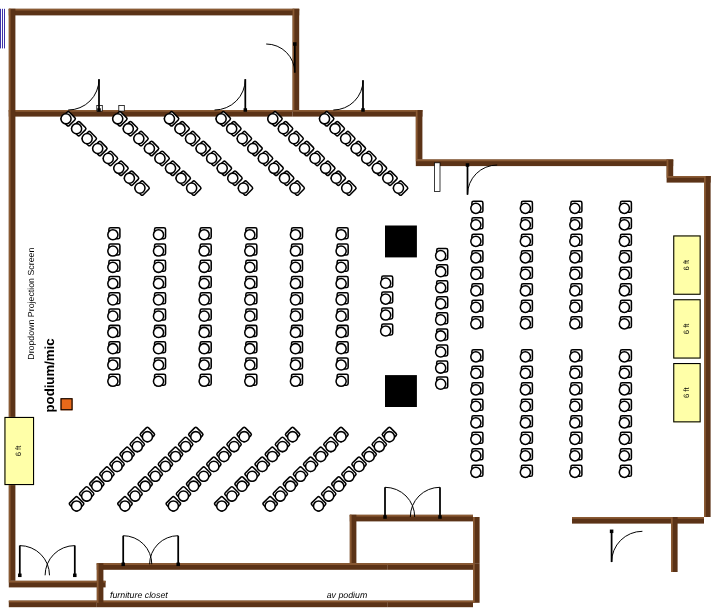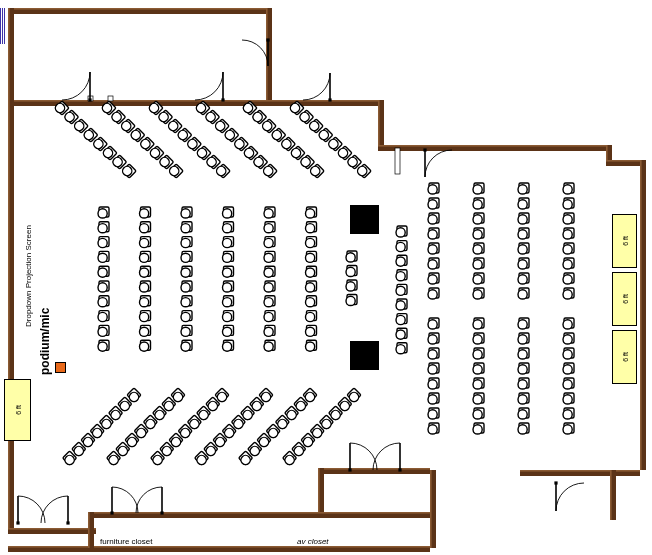--- a/index.html
+++ b/index.html
@@ -1057,17 +1057,17 @@
   <div class="table6" id="tbl-3" style="left: 612px; top: 330px; width: 25px; height: 54px;">
     <span>6 ft</span>
   </div>
 
   <div class="podium" id="podium-marker" style="left: 55px; top: 362px; width: 11px; height: 11px;"></div>
 
   <div class="lbl lbl-rot" id="lbl-screen" style="left:24px; top:327px; font-size:8px; transform:rotate(-90deg);">Dropdown Projection Screen</div>
 
   <div class="lbl lbl-rot" id="lbl-podium" style="left:38px; top:375px; font-size:12px; font-weight:bold; transform:rotate(-90deg);">podium/mic</div>
 
-  <div class="lbl" id="lbl-furniture" style="left:100px; top:537px; font-size:8px; ">furniture closet</div>
-
-  <div class="lbl" id="lbl-av" style="left:297px; top:537px; font-size:8px; font-style:italic;">av closet</div>
+  <div class="lbl" id="lbl-furniture" style="left:100px; top:537px; font-size:8px; font-style:italic;">furniture closet</div>
+
+  <div class="lbl" id="lbl-av" style="left:297px; top:537px; font-size:8px; font-style:italic;">av podium</div>
 
 </div>
 
 </body></html>

